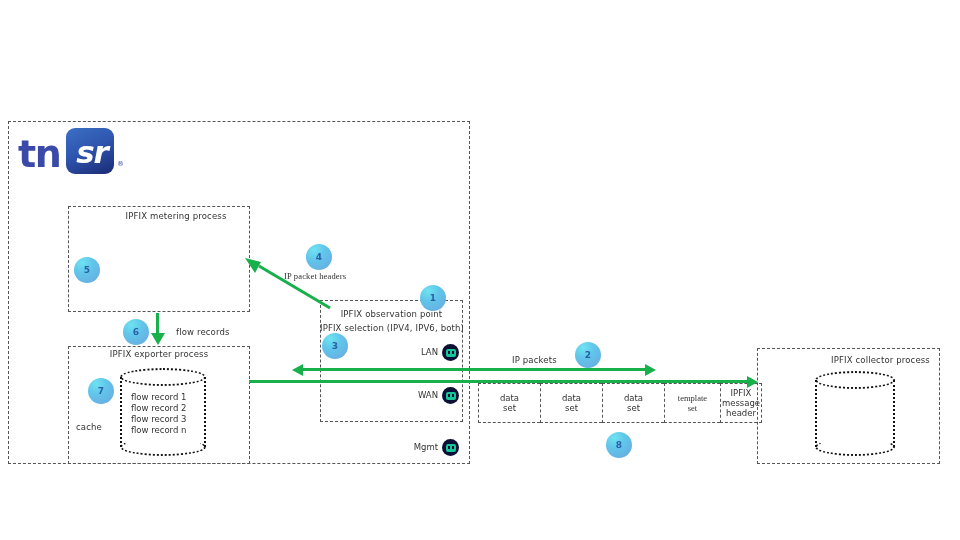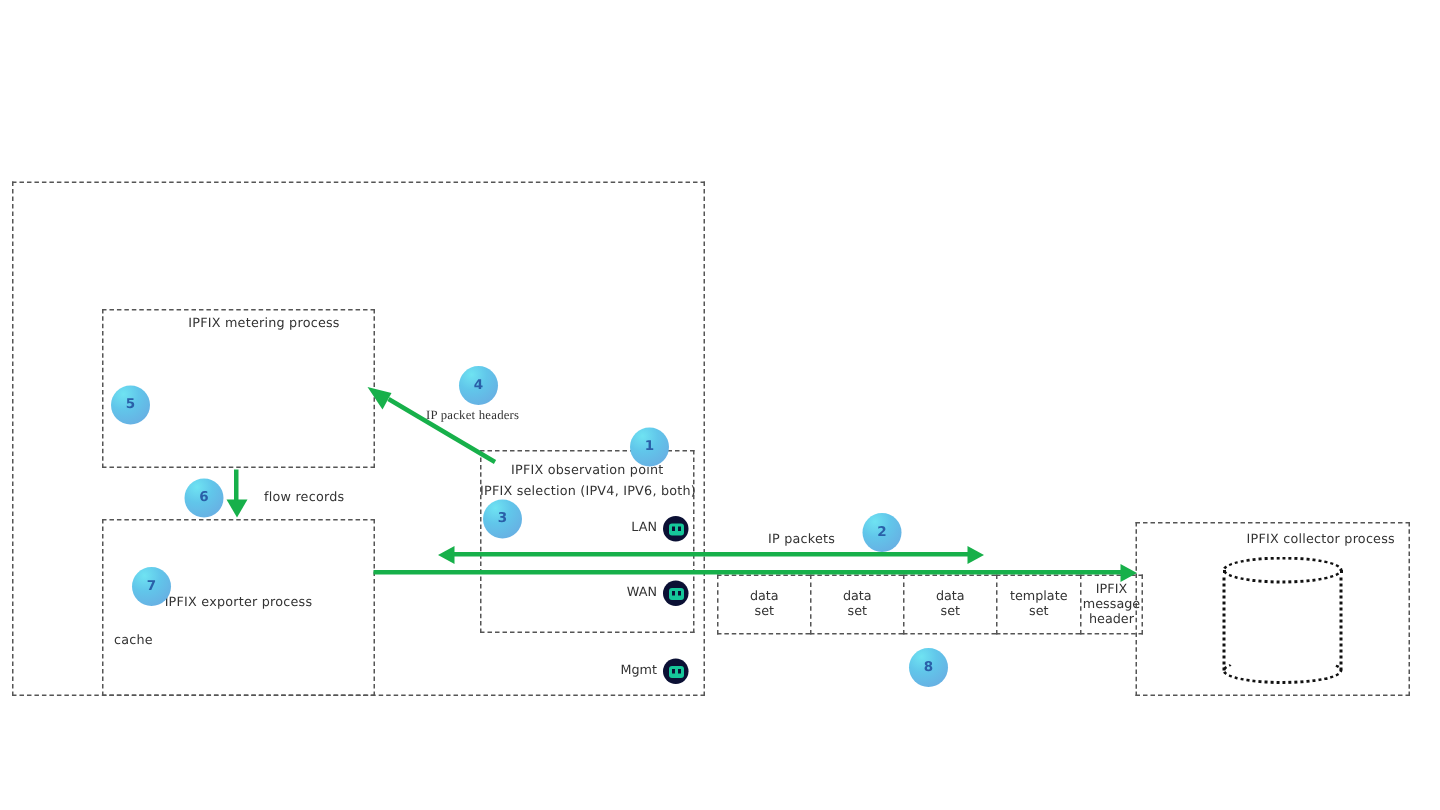--- a/index.html
+++ b/index.html
@@ -130,27 +130,42 @@
     font-size: 7.5px; color: #9a9a9a; letter-spacing: .2px; white-space: nowrap;
   }
 </style>
 </head>
 <body>
 
 <div id="stage">
 
   <div class="dashed-box" style="left:8px; top:121px; width:462px; height:343px;"></div>
 
+  <div id="logo">
+    <span class="tn">tn</span>
+    <span class="sq"></span>
+    <span class="sr">sr</span>
+    <span class="reg">®</span>
+  </div>
 
   <div class="dashed-box" style="left:68px; top:206px; width:182px; height:106px;"></div>
   <div class="box-title" style="left:68px; top:211px; width:216px;">IPFIX metering process</div>
 
   <div class="dashed-box" style="left:68px; top:346px; width:182px; height:118px;"></div>
-  <div class="box-title" style="left:68px; top:349px; width:182px;margin-top:48px;">IPFIX exporter process</div>
+  <div class="box-title" style="left:68px; top:349px; width:182px;">IPFIX exporter process</div>
   <div class="plain-text" style="left:76px; top:422px;">cache</div>
+  <div class="cyl" style="left:120px; top:368px; width:86px; height:88px;">
+    <div class="body"></div>
+    <div class="top"></div>
+    <div class="bot"></div>
+    <div class="cyl-text" style="text-align:left; padding-left:11px;">flow record 1
+flow record 2
+flow record 3
+flow record n</div>
+  </div>
 
   <div class="dashed-box" style="left:320px; top:300px; width:143px; height:122px;"></div>
   <div class="box-title" style="left:320px; top:309px; width:143px; text-align:center;">IPFIX observation point</div>
   <div class="box-title" style="left:318px; top:323px; width:148px; text-align:center;">IPFIX selection (IPV4, IPV6, both)</div>
 
   <div class="port-label" style="left:398px; top:347px; width:40px;">LAN</div>
   <div class="port" style="left:442px; top:344px;">
     <span class="inner"></span>
   </div>
 
@@ -172,21 +187,21 @@
     <div class="bot"></div>
   </div>
 
   <div id="packet-strip">
     <div class="pkt" style="width:62px;">data
 set</div>
     <div class="pkt" style="width:62px;">data
 set</div>
     <div class="pkt" style="width:62px;">data
 set</div>
-    <div class="pkt" style="width:56px;">template
+    <div class="pkt" style="width:56px;font-family:Liberation Serif, serif;">template
 set</div>
     <div class="pkt" style="width:42px;">IPFIX
 message
 header</div>
   </div>
 
   <svg style="position:absolute; left:245px; top:258px; width:100px; height:56px; overflow:visible;">
     <line x1="85" y1="50" x2="14" y2="8" stroke="#17b04a" stroke-width="3"></line>
     <polygon points="0,0 16,4 10,15" fill="#17b04a"></polygon>
   </svg>

